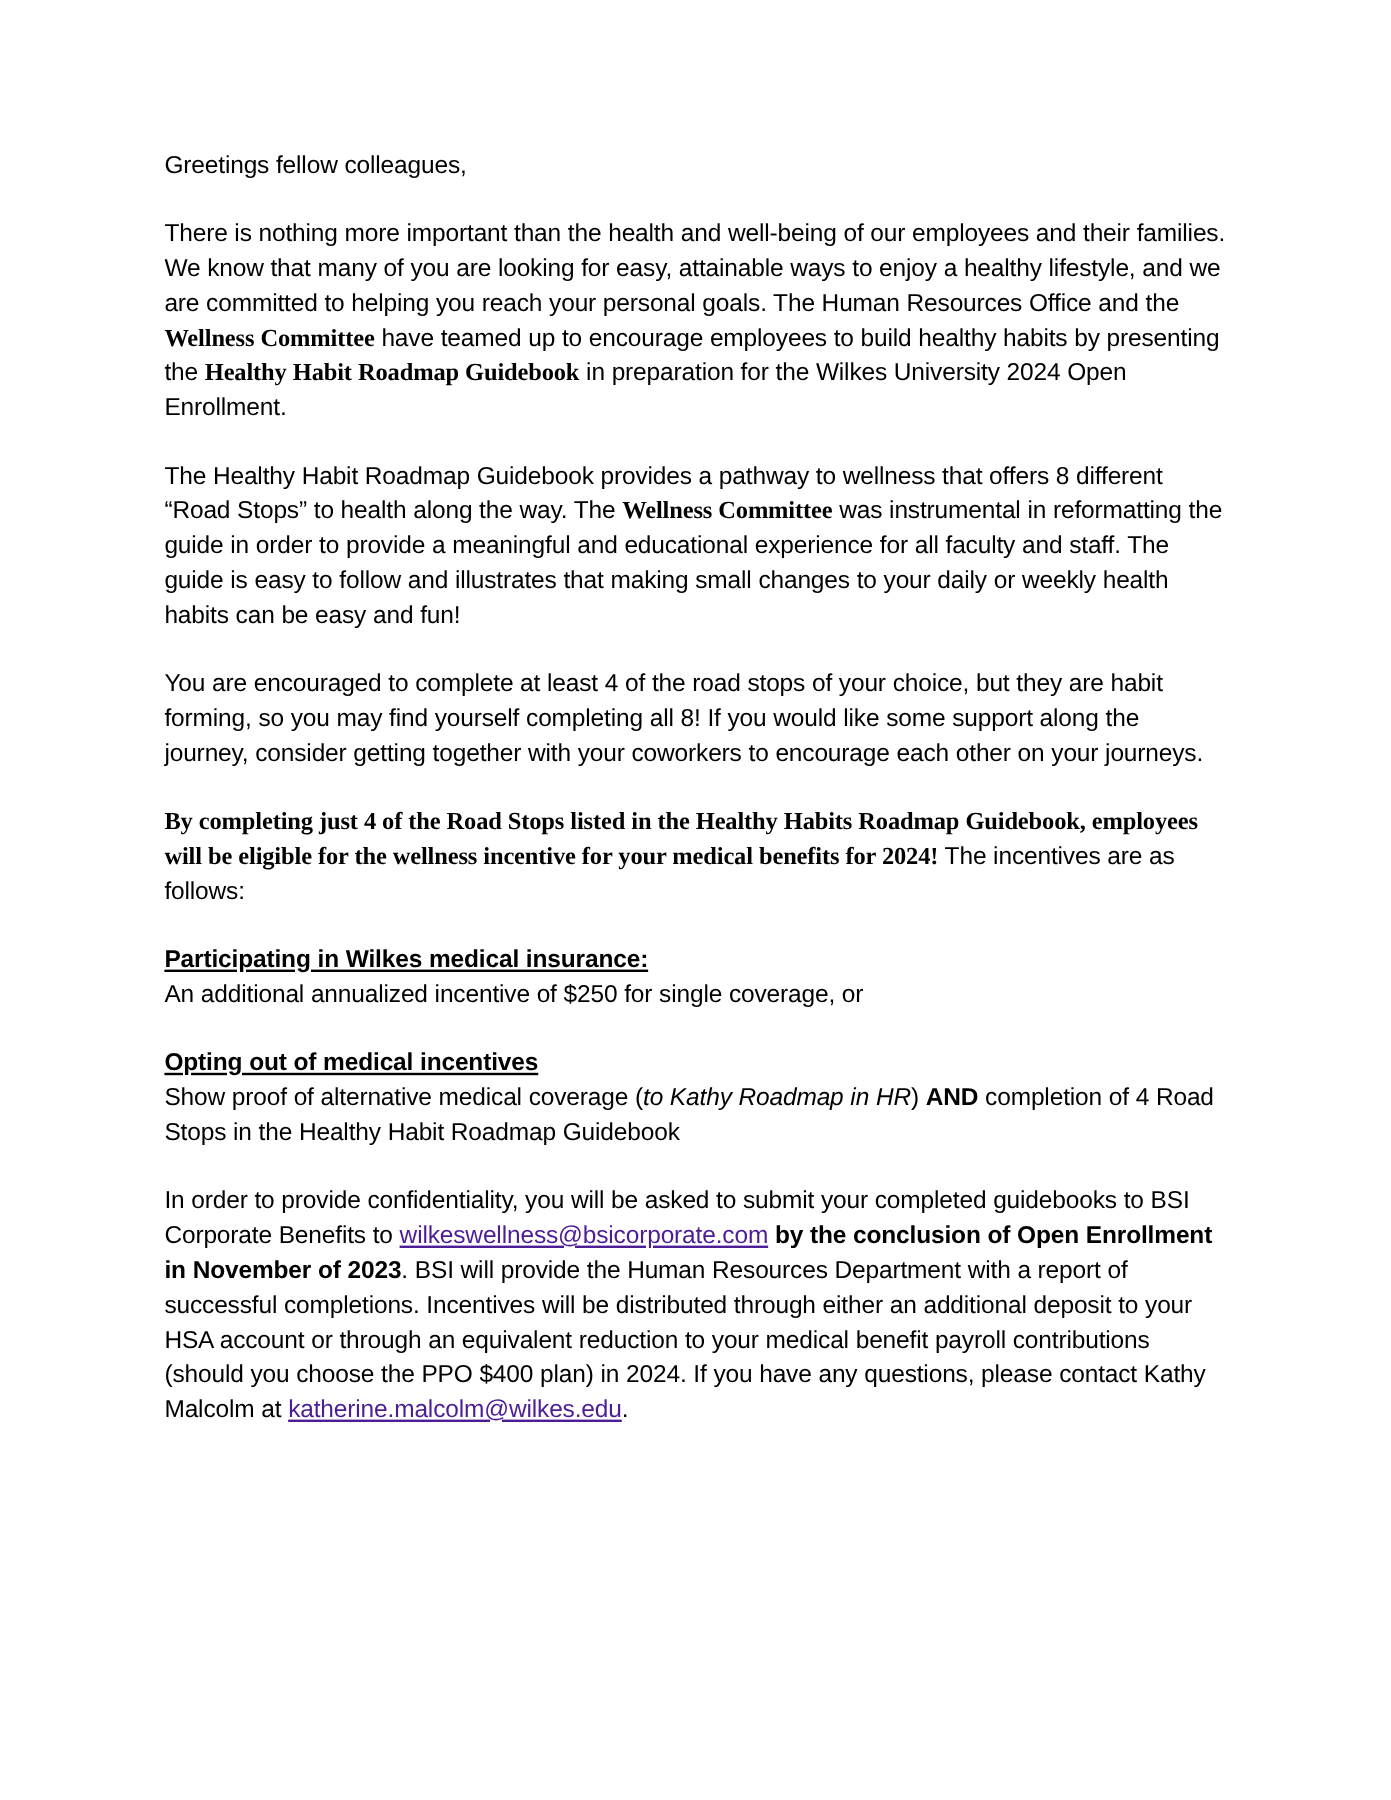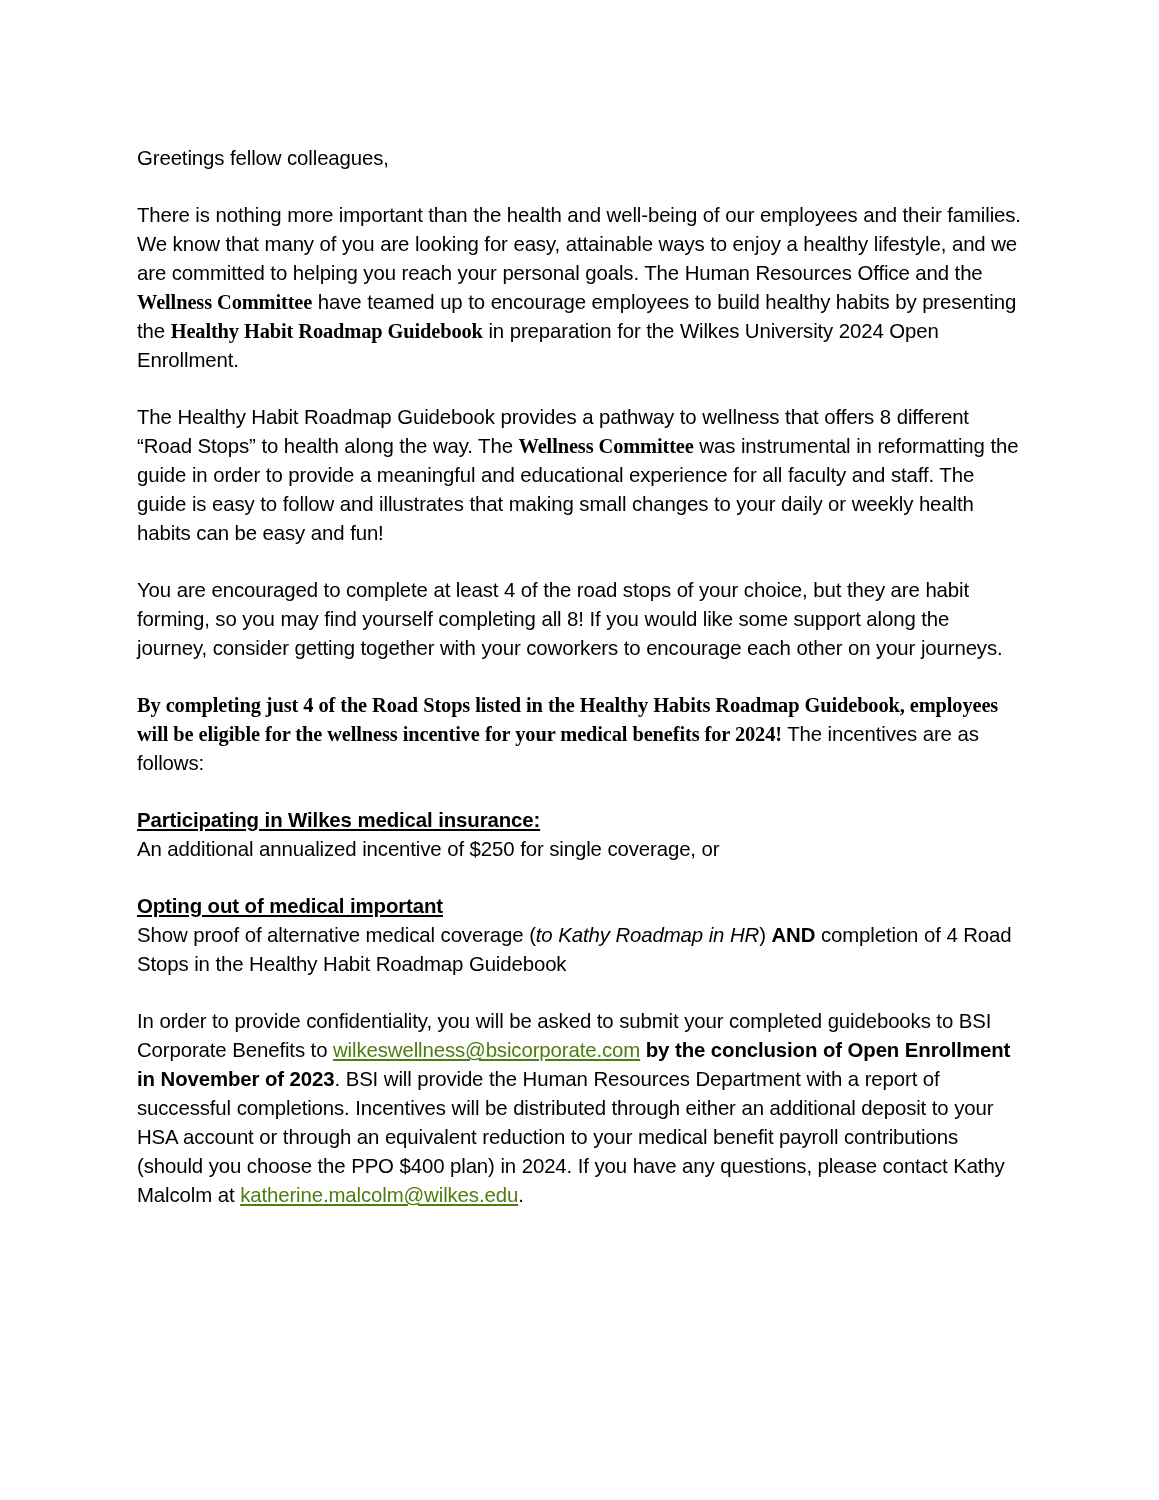--- a/index.html
+++ b/index.html
@@ -16,21 +16,21 @@
     position: relative;
     width: 1159px;
     height: 1500px;
     background: #ffffff;
     overflow: hidden;
     box-sizing: border-box;
   }
   .doc-body {
     position: absolute;
     left: 137px;
-    top: 144px;
+    top: 124px;
     width: 886px;
   }
   p.para {
     margin: 0 0 28px 0;
     font-size: 20.4px;
     line-height: 29px;
     letter-spacing: -0.12px;
     word-spacing: 0.1px;
     text-align: left;
     color: #000000;
@@ -44,21 +44,21 @@
   .b  { font-weight: bold; font-family: Liberation Serif, serif; }
   .i  { font-style: italic; }
   .bu { font-weight: bold; }
   .sect-head {
     font-weight: bold;
     text-decoration: underline;
     text-align: center;
   }
   a.maillink,
   .maillink {
-    color: #4d7c0f;
+    color: #4c1d95;
     text-decoration: underline;
     cursor: pointer;
   }
 </style>
 </head>
 <body>
 
 <div class="page">
   <div class="doc-body">
 
@@ -84,21 +84,21 @@
 
     <p class="para heading-gap">
       <span class="sect-head">Participating in Wilkes medical insurance:</span>
     </p>
 
     <p class="para">
       <span class="indent">An additional annualized incentive of $250 for single coverage, or</span>
     </p>
 
     <p class="para heading-gap">
-      <span class="sect-head">Opting out of medical important</span>
+      <span class="sect-head">Opting out of medical incentives</span>
     </p>
 
     <p class="para">
       <span class="indent"><span>Show proof of alternative medical coverage (</span><span class="i">to Kathy Roadmap in HR</span><span>) </span><span class="bu">AND</span><span> completion of 4 Road Stops in the Healthy Habit Roadmap Guidebook</span></span>
     </p>
 
     <p class="para">
       <span>In order to provide confidentiality, you will be asked to submit your completed guidebooks to BSI Corporate Benefits to </span><span class="maillink">wilkeswellness@bsicorporate.com</span><span> </span><span class="bu">by the conclusion of Open Enrollment in November of 2023</span><span>.  BSI will provide the Human Resources Department with a report of successful completions. Incentives will be distributed through either an additional deposit to your HSA account or through an equivalent reduction to your medical benefit payroll contributions (should you choose the PPO $400 plan) in 2024. If you have any questions, please contact Kathy Malcolm at </span><span class="maillink">katherine.malcolm@wilkes.edu</span><span>.</span>
     </p>
 

